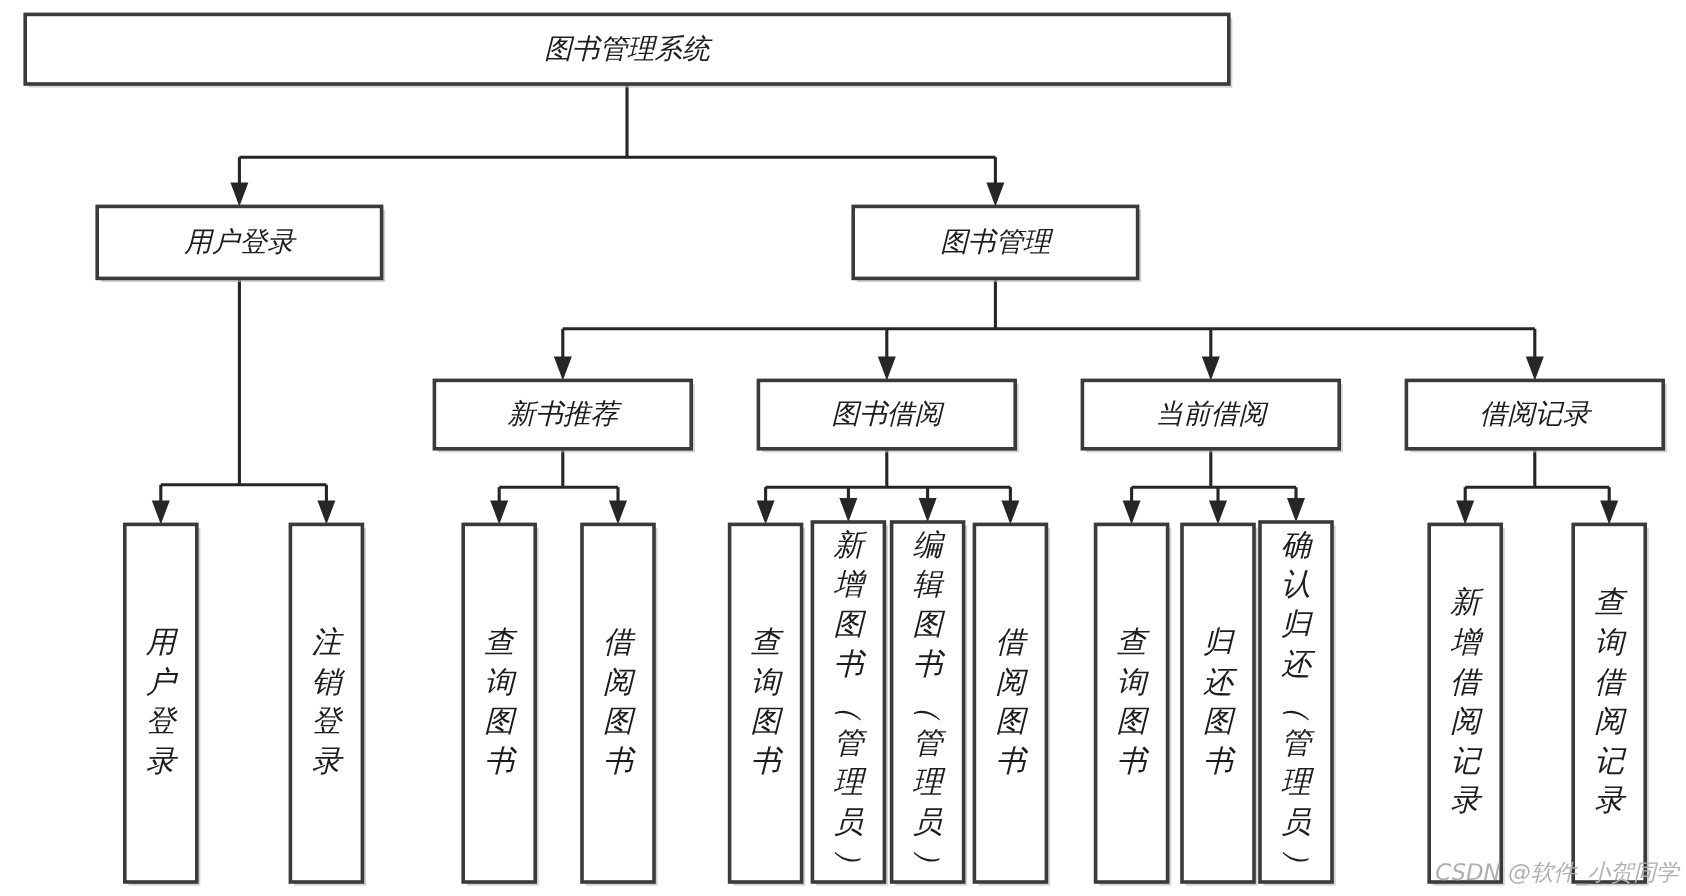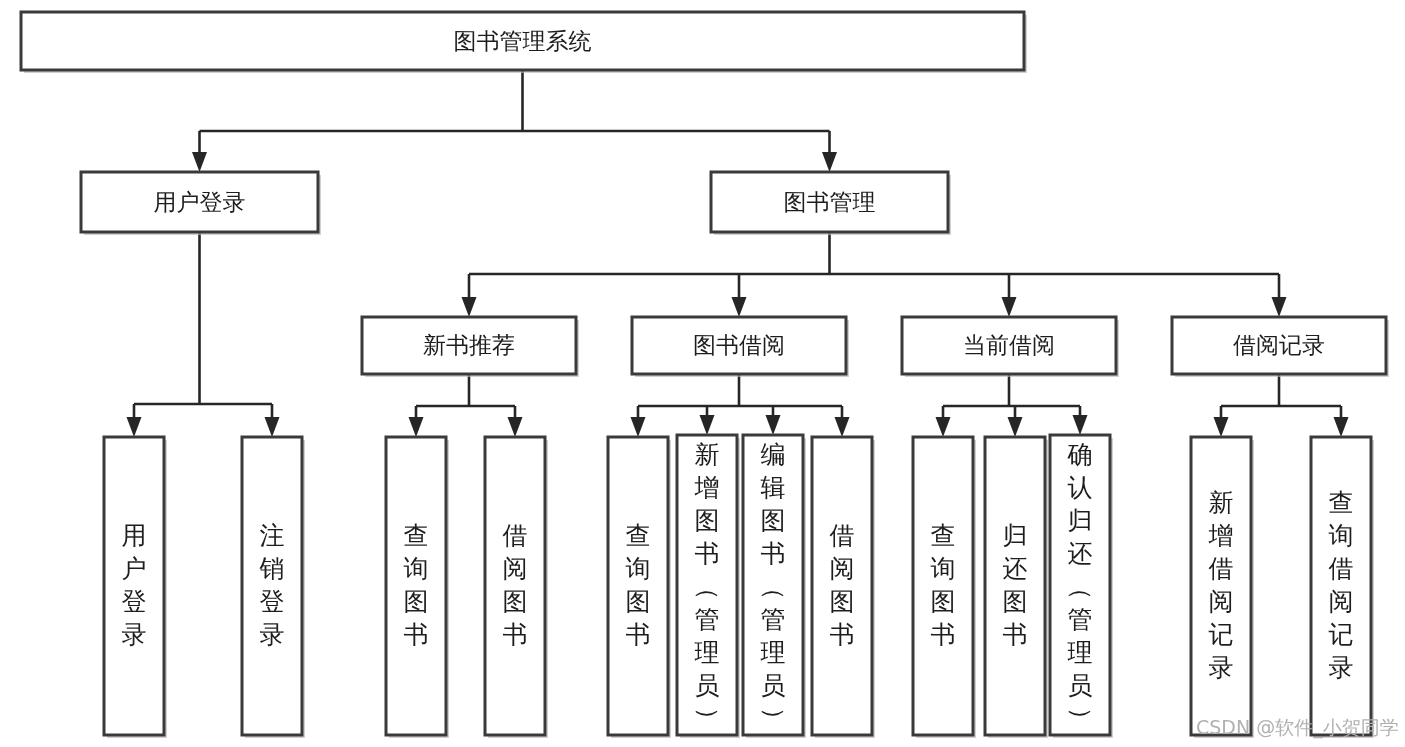--- a/index.html
+++ b/index.html
@@ -14,20 +14,21 @@
     overflow: hidden;
     font-family: "DejaVu Sans", "Liberation Sans", sans-serif;
     position: relative;
   }
   #diagram-root {
     position: absolute;
     left: 0;
     top: 0;
     width: 1405px;
     height: 583px;
+    font-style: italic;
   }
   svg.diagram {
     display: block;
     width: 1405px;
     height: 747px;
     background: #ffffff;
   }
   .node-box {
     fill: #ffffff;
     stroke: #3a3a3a;

